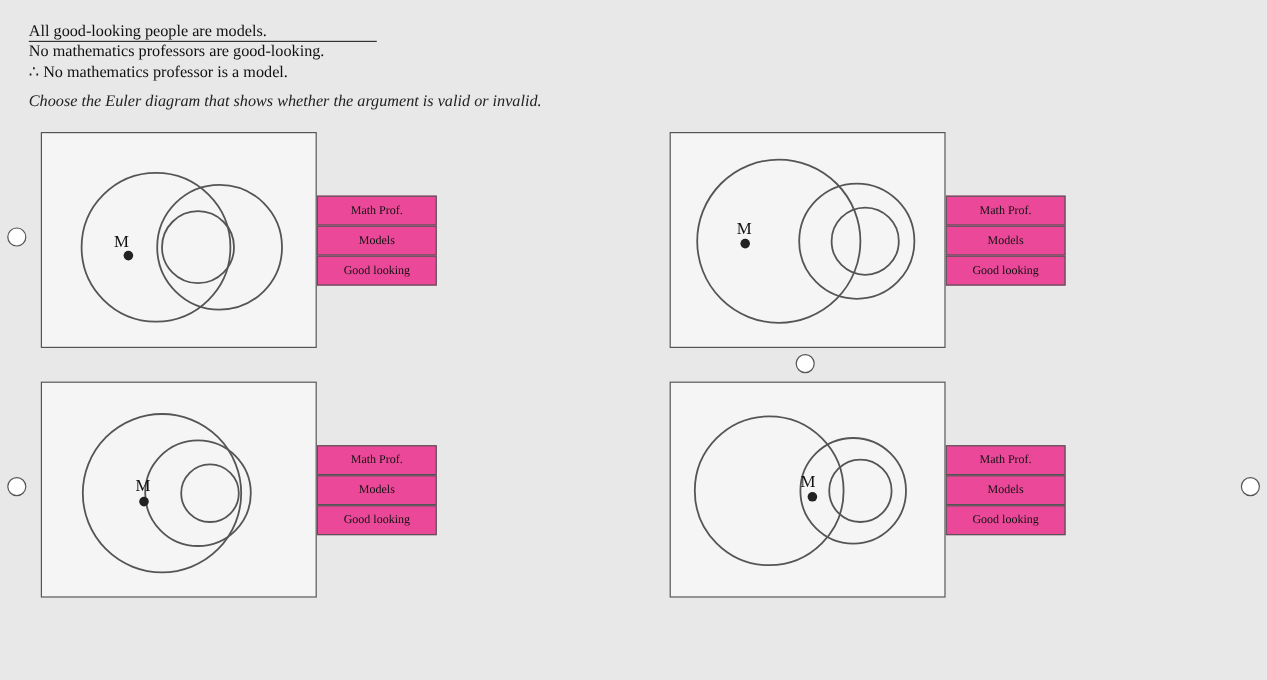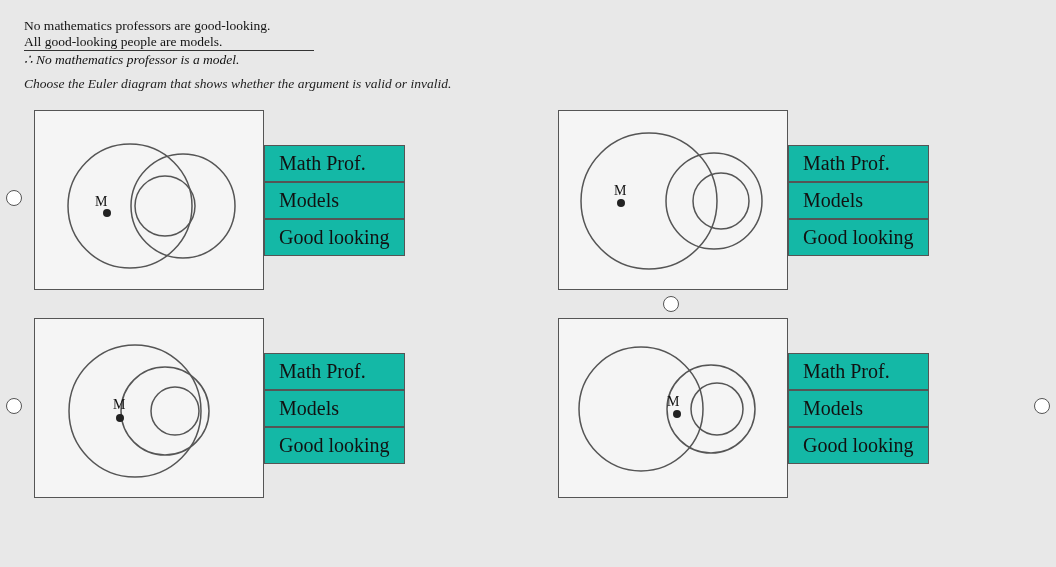--- a/index.html
+++ b/index.html
@@ -13,21 +13,20 @@
     }
     .premise-block {
       margin-bottom: 8px;
     }
     .premise {
       display: block;
       font-size: 13.5px;
       color: #111;
     }
     .premise.conclusion {
-      font-style: italic;
     }
     .underline {
       border-bottom: 1.5px solid #333;
       display: block;
       width: 290px;
     }
     .instruction {
       font-size: 13.5px;
       color: #222;
       margin-bottom: 18px;
@@ -57,46 +56,46 @@
     }
     
     .legend-box {
       display: flex;
       flex-direction: column;
       gap: 0;
       margin-left: 0;
     }
     .legend-item {
       border: 1.5px solid #555;
-      background: #14b8a6;
+      background: #ec4899;
       padding: 6px 14px;
-      font-size: 20px;
+      font-size: 10px;
       color: #111;
       min-width: 100px;
-      text-align: left;
+      text-align: center;
     }
     .radio-circle {
       width: 16px;
       height: 16px;
       border-radius: 50%;
       border: 1.5px solid #555;
       background: #fff;
       display: inline-block;
     }
     
     svg text {
       font-family: Georgia, serif;
     }
   </style>
 </head>
 <body>
 
 <div class="premise-block">
+  <span class="premise underline">All good-looking people are models.</span>
   <span class="premise">No mathematics professors are good-looking.</span>
-  <span class="premise underline">All good-looking people are models.</span>
   <span class="premise conclusion">∴ No mathematics professor is a model.</span>
 </div>
 
 <p class="instruction">Choose the Euler diagram that shows whether the argument is valid or invalid.</p>
 
 <div class="diagrams-grid">
 
   <div class="diagram-cell">
 
     <div style="position:absolute; left:-28px; top:50%; transform:translateY(-50%);">

